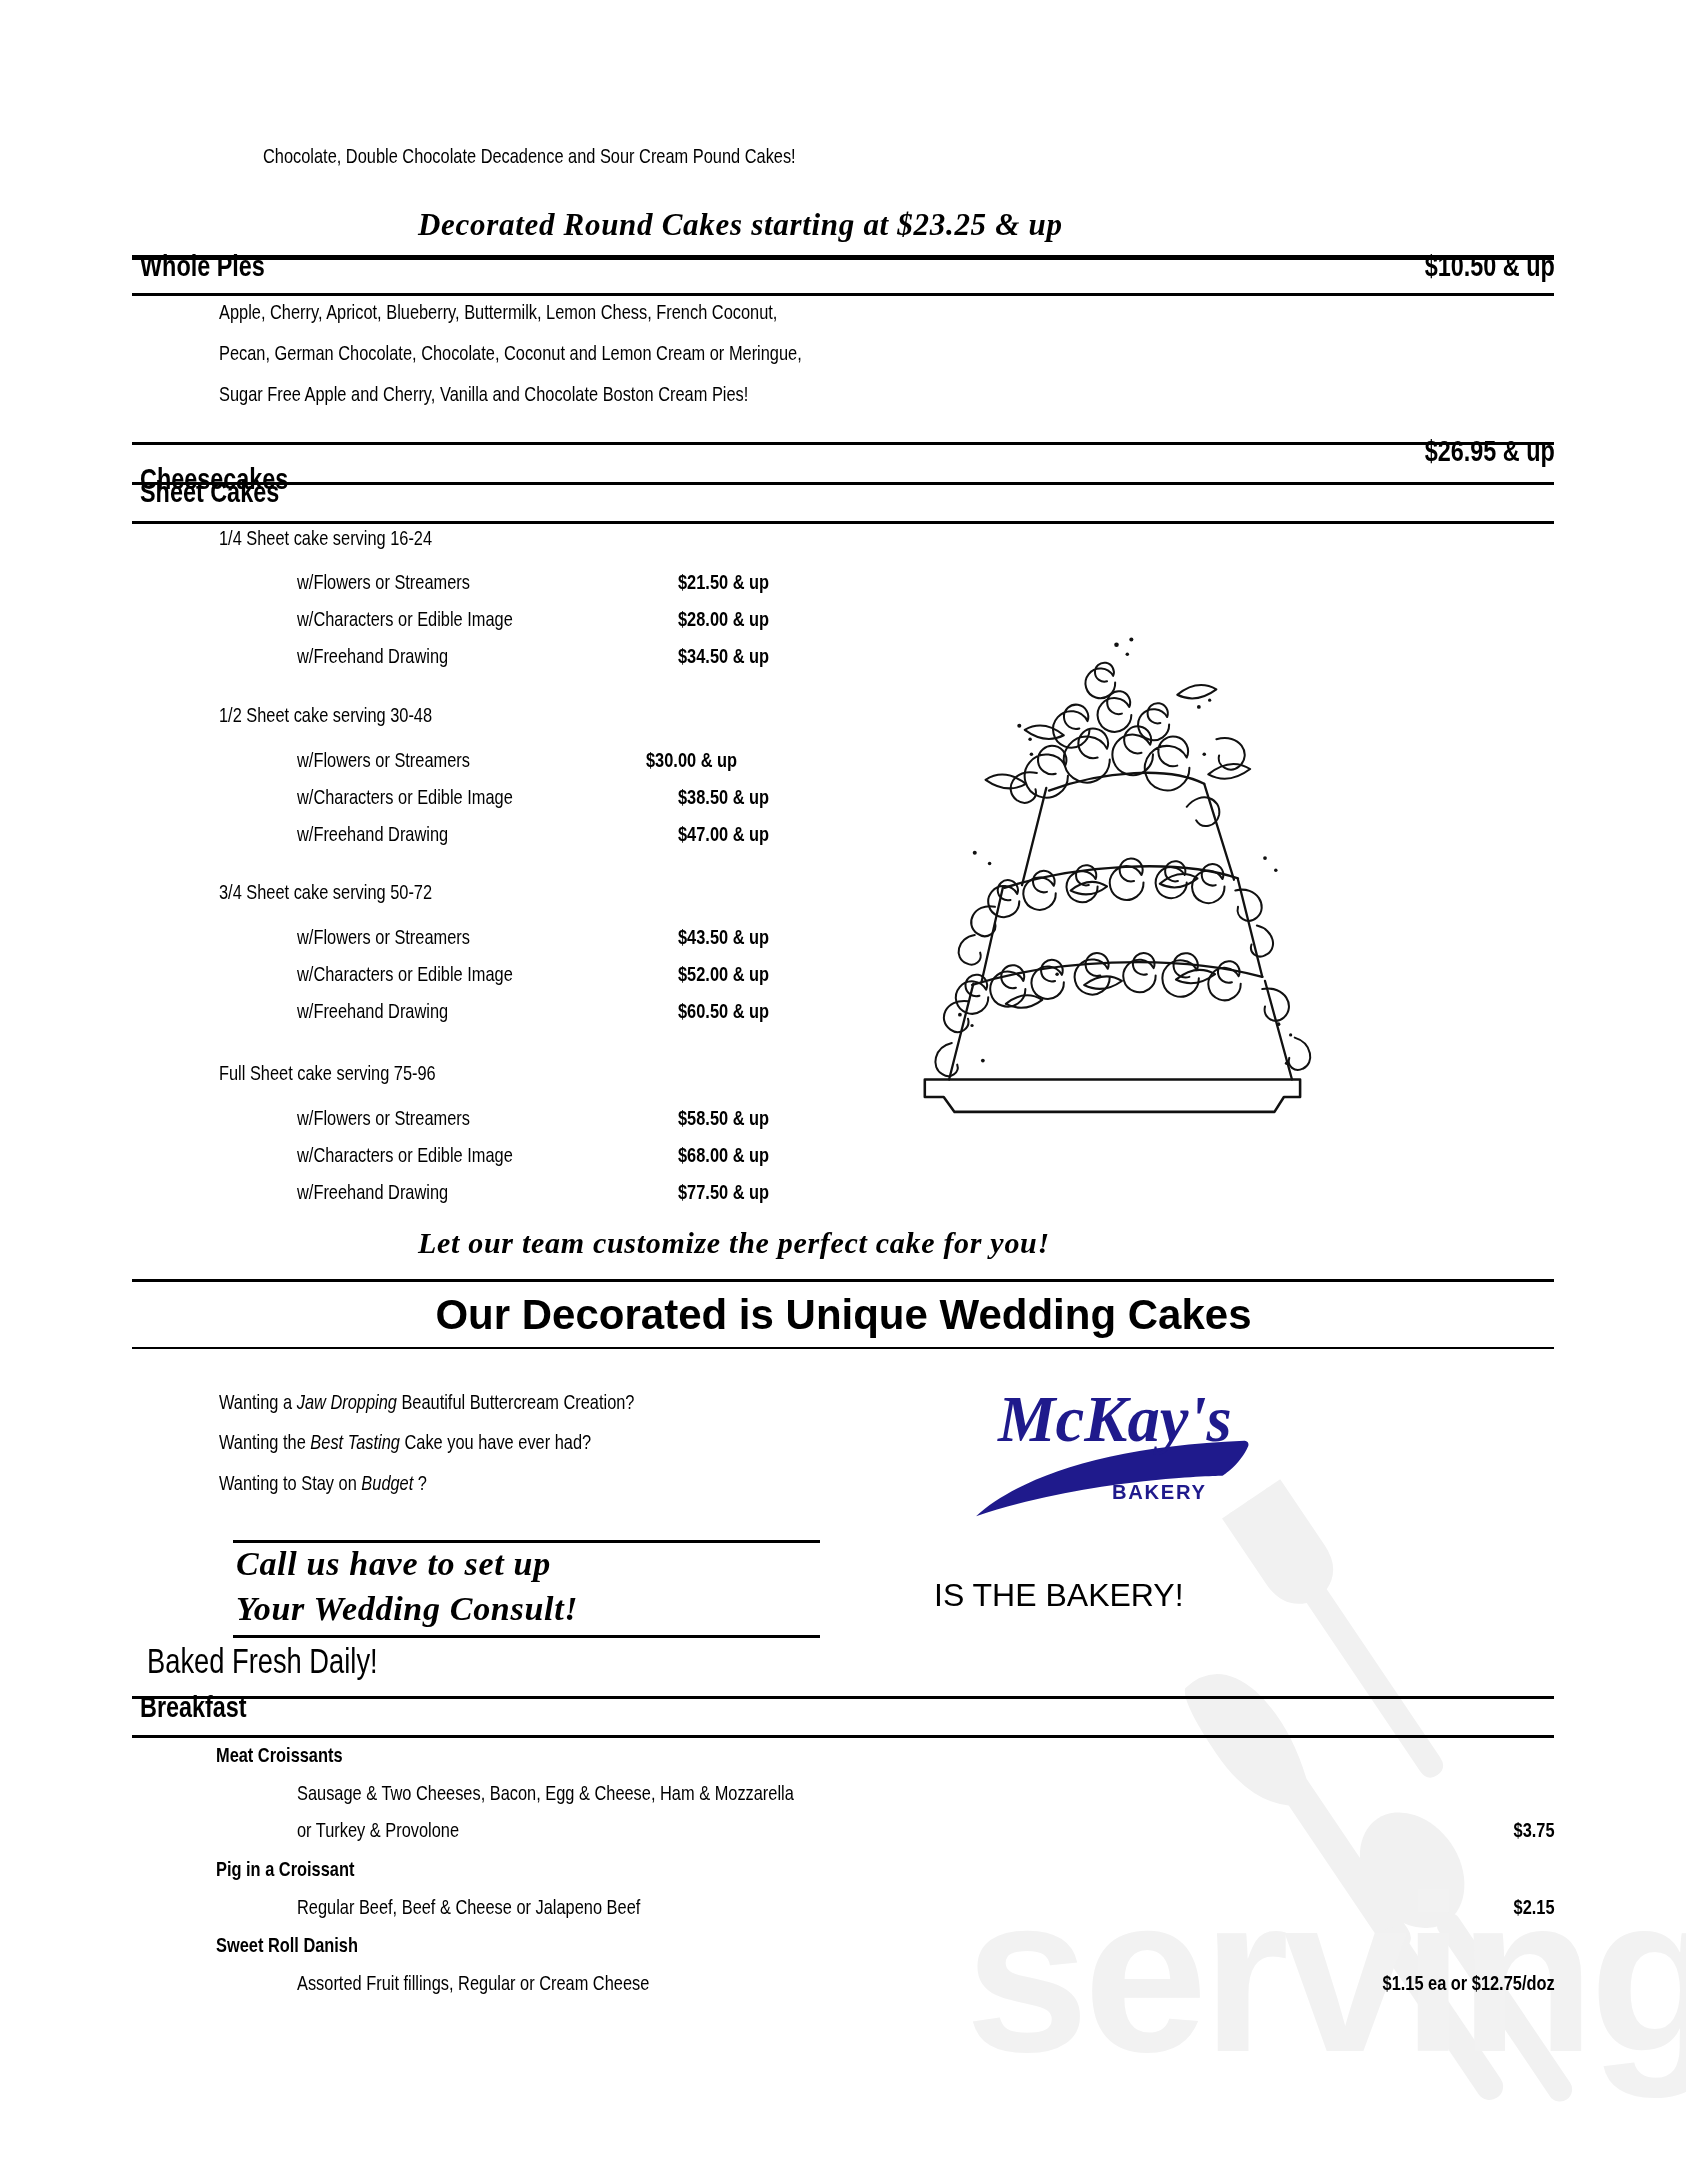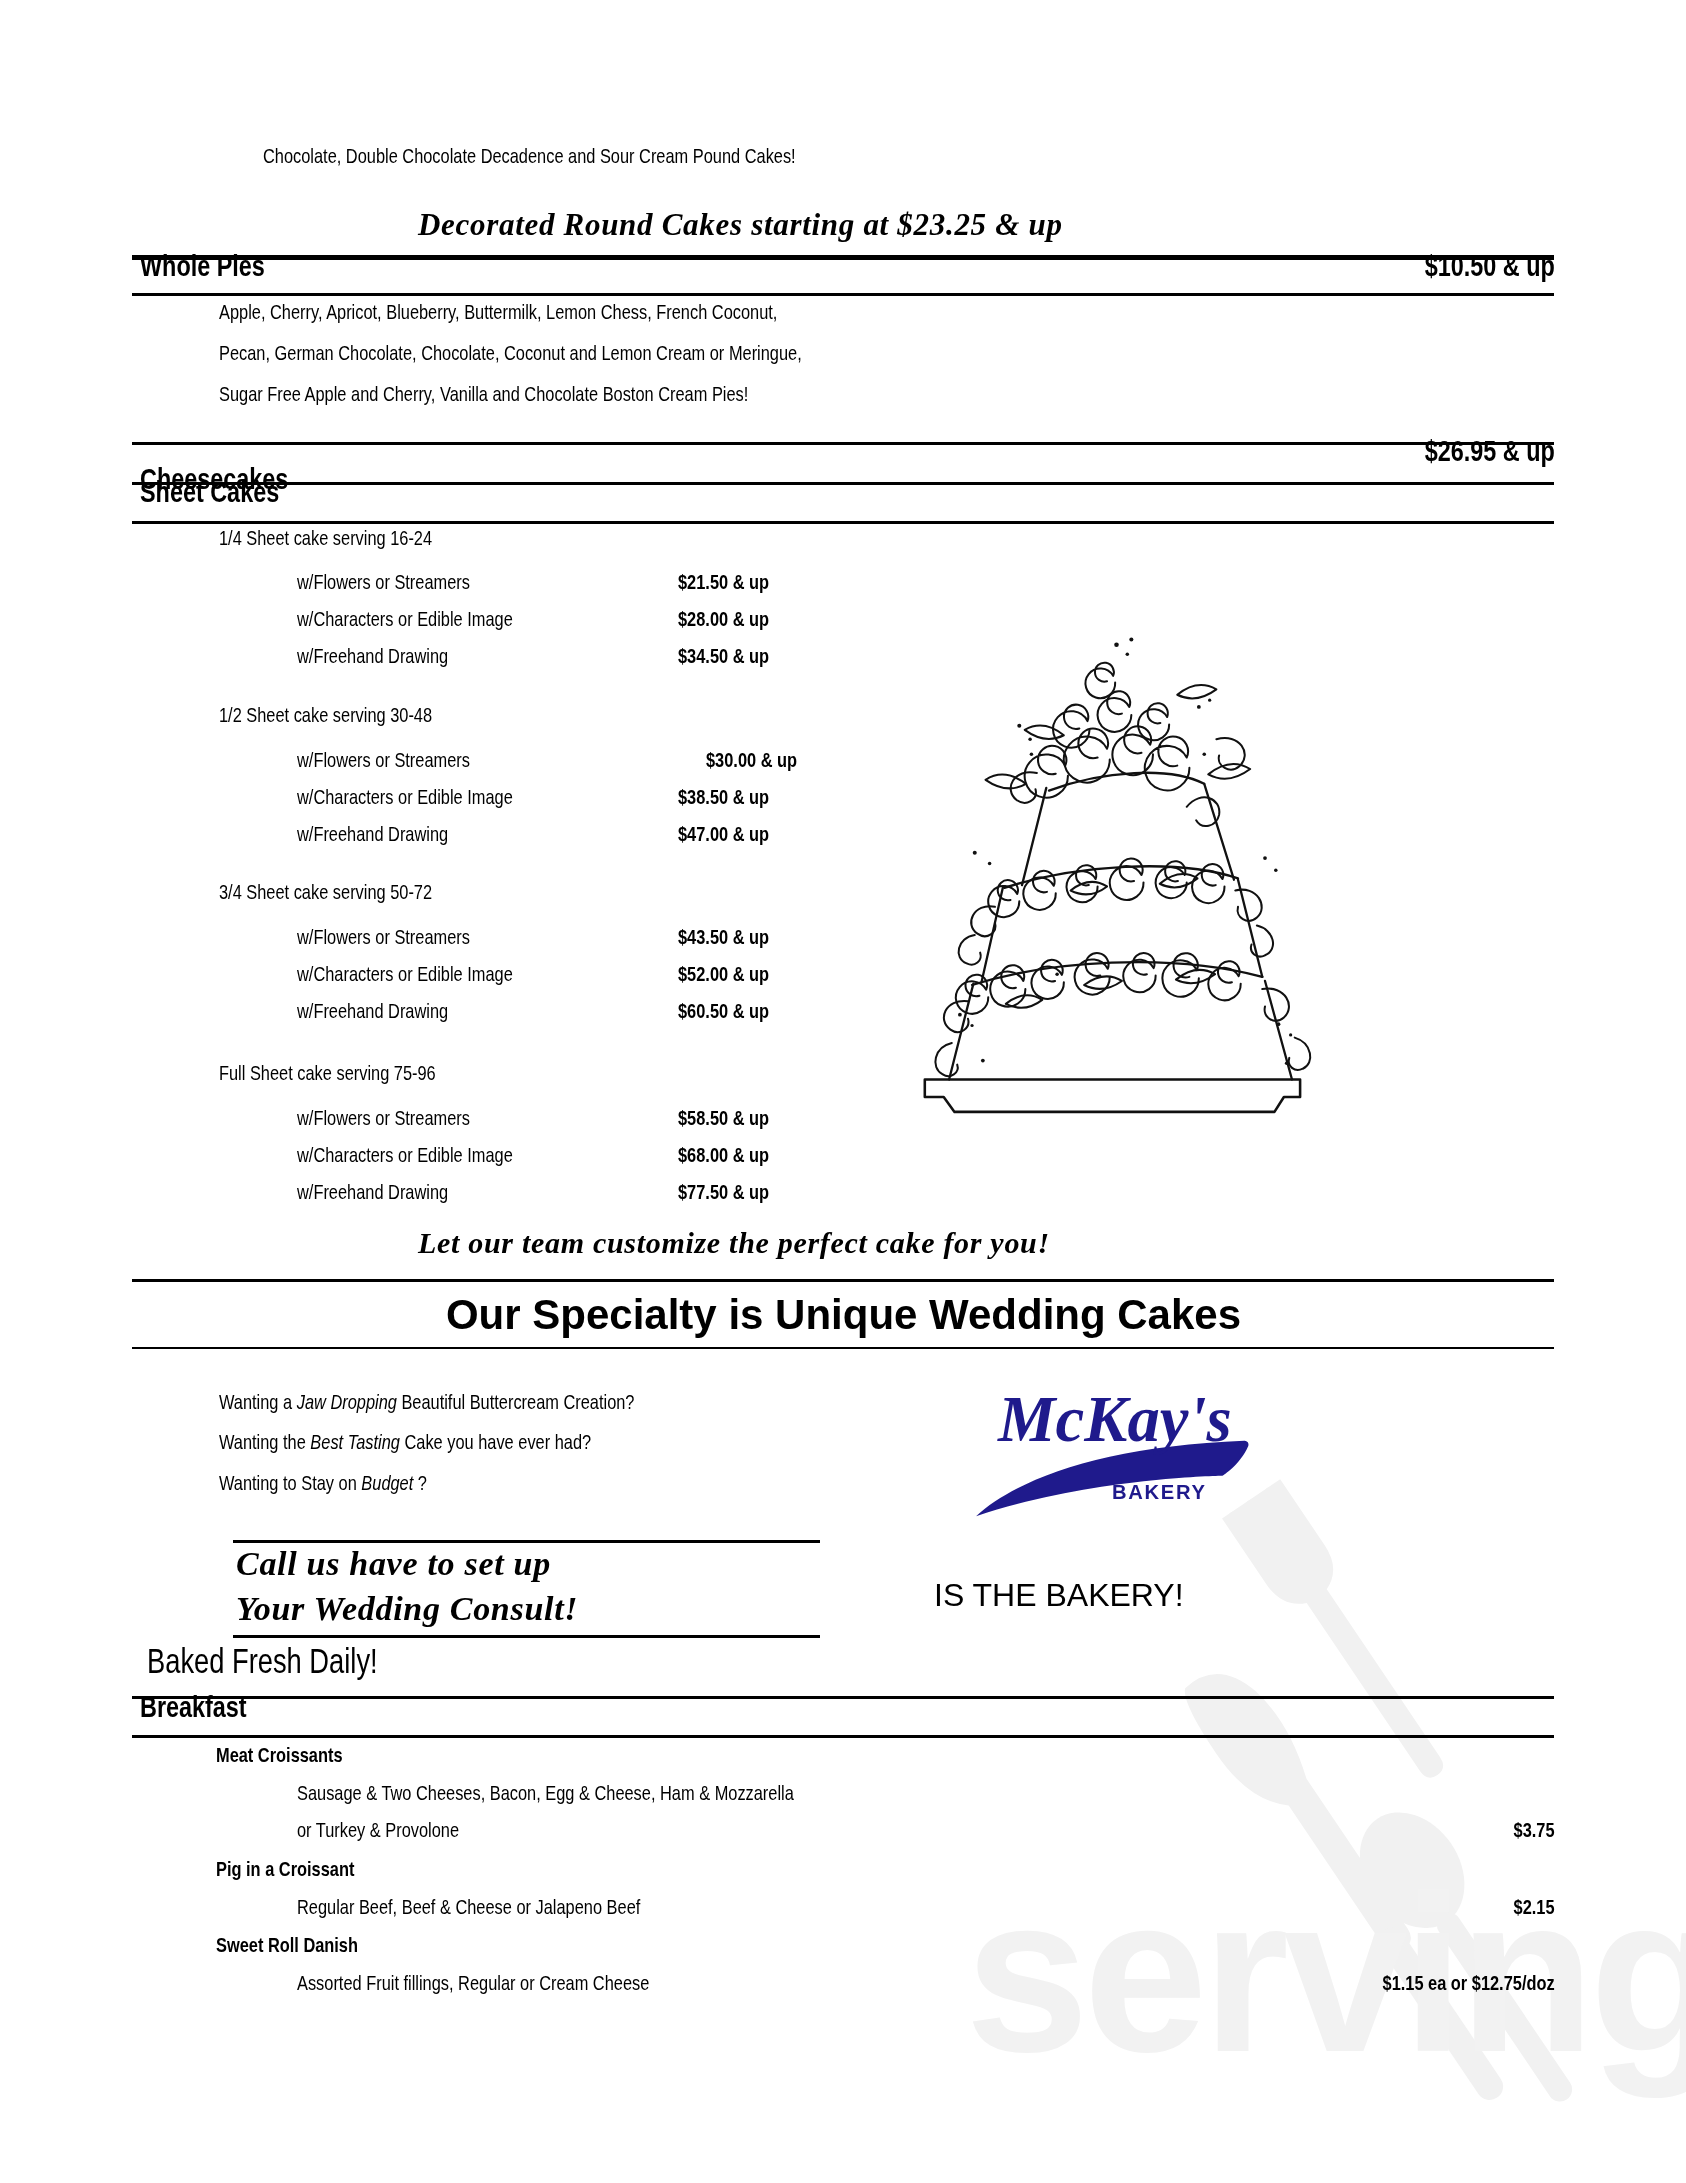--- a/index.html
+++ b/index.html
@@ -155,21 +155,21 @@
       <span class="cond">$28.00 &amp; up</span></div>
     <div class="abs item-line" style="left:297px;top:644px;">
       <span class="cond">w/Freehand Drawing</span></div>
     <div class="abs price-line" style="left:678px;top:644px;">
       <span class="cond">$34.50 &amp; up</span></div>
 
     <div class="abs sub-head" style="left:219px;top:703px;">
       <span class="cond">1/2 Sheet cake serving 30-48</span></div>
     <div class="abs item-line" style="left:297px;top:748px;">
       <span class="cond">w/Flowers or Streamers</span></div>
-    <div class="abs price-line" style="left:706px;top:748px;">
+    <div class="abs price-line" style="left:646px;top:748px;">
       <span class="cond">$30.00 &amp; up</span></div>
     <div class="abs item-line" style="left:297px;top:785px;">
       <span class="cond">w/Characters or Edible Image</span></div>
     <div class="abs price-line" style="left:678px;top:785px;">
       <span class="cond">$38.50 &amp; up</span></div>
     <div class="abs item-line" style="left:297px;top:822px;">
       <span class="cond">w/Freehand Drawing</span></div>
     <div class="abs price-line" style="left:678px;top:822px;">
       <span class="cond">$47.00 &amp; up</span></div>
 
@@ -299,21 +299,21 @@
         </g>
       </g>
     </svg>
 
     <div class="abs script" style="left:418px;top:1226px;font-size:30px;">
       <span>Let our team customize the perfect cake for you!</span>
     </div>
 
     <div class="rule med" style="top:1279px;"></div>
     <div class="abs bigtitle" style="left:0;top:1291px;width:1687px;text-align:center;">
-      <span>Our Specialty is Unique Wedding Cakes</span>
+      <span>Our Decorated is Unique Wedding Cakes</span>
     </div>
     <div class="rule thin" style="top:1347px;"></div>
 
     <div class="abs body-line" style="left:219px;top:1390px;">
       <span class="cond"><span>Wanting a </span><i class="em-i">Jaw Dropping</i><span> Beautiful Buttercream Creation?</span></span>
     </div>
     <div class="abs body-line" style="left:219px;top:1430px;">
       <span class="cond"><span>Wanting the </span><i class="em-i">Best Tasting</i><span> Cake you have ever had?</span></span>
     </div>
     <div class="abs body-line" style="left:219px;top:1471px;">

